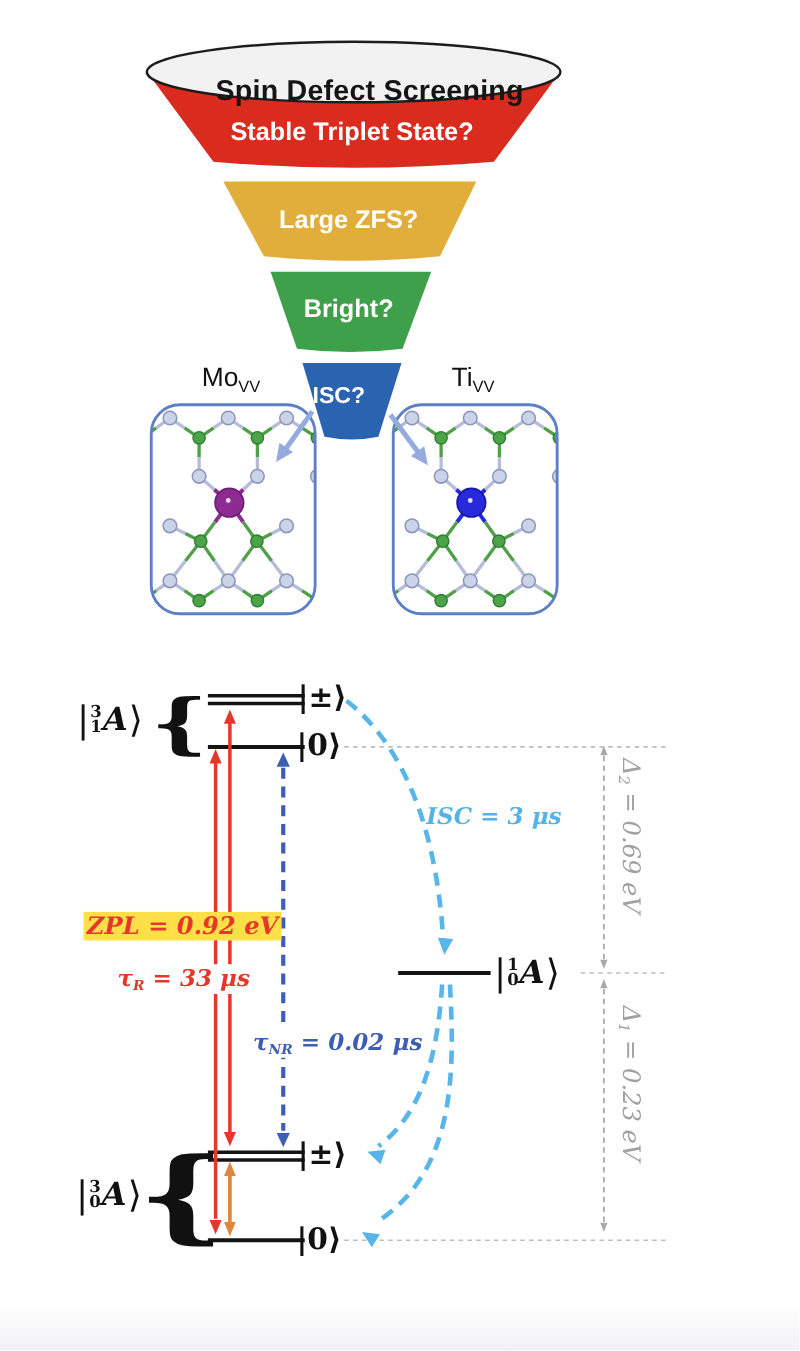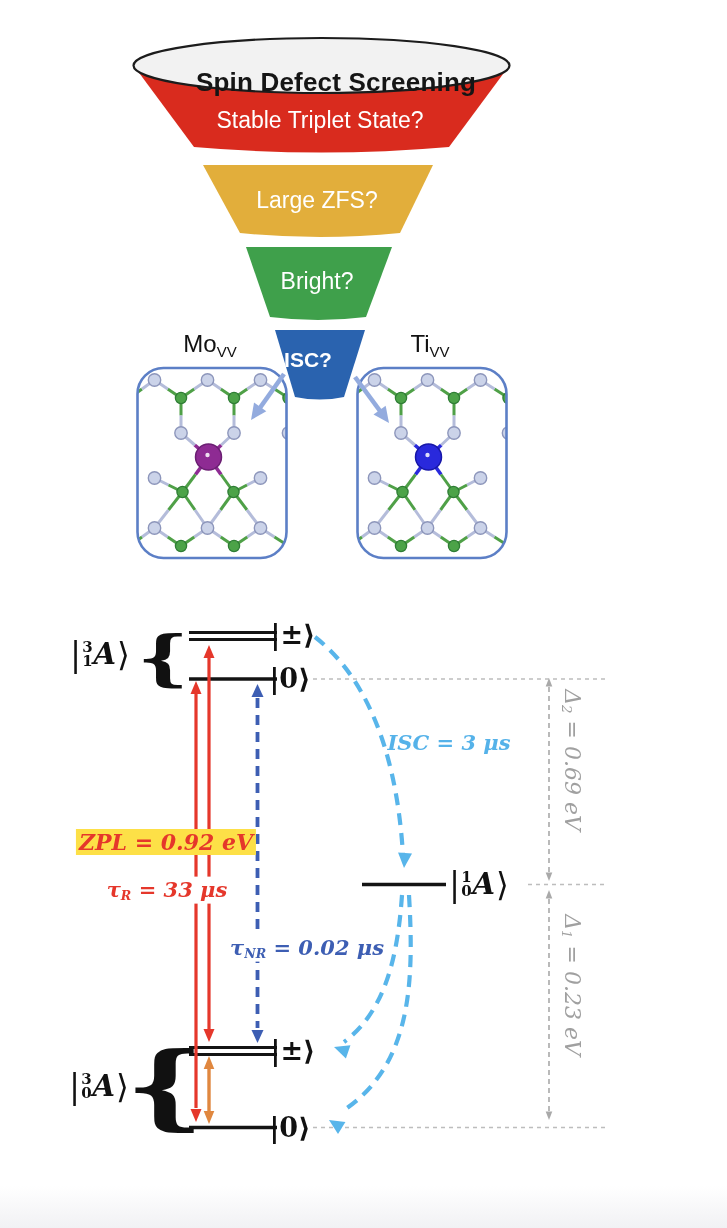--- a/index.html
+++ b/index.html
@@ -1,21 +1,21 @@
 <!DOCTYPE html>
 <html><head>
 <meta charset="utf-8">
 <style>
   html,body{margin:0;padding:0;background:#fff;}
   .canvas{position:relative;width:727px;height:1228px;background:#ffffff;overflow:hidden;
           font-family:"Liberation Sans",sans-serif;}
   .gfx{position:absolute;left:0;top:0;}
   .lab{position:absolute;transform:translate(-50%,-50%);white-space:nowrap;z-index:5;}
   .funnel-title{font-size:26px;font-weight:700;color:#151515;letter-spacing:.2px;}
-  .stage-label{color:#ffffff;font-weight:400;}
+  .stage-label{color:#ffffff;font-weight:700;}
   .s0{font-size:23px;} .s1{font-size:23px;} .s2{font-size:23px;} .s3{font-size:21px;font-weight:700;}
   .cand{font-size:24px;font-weight:500;color:#111;}
   .cand sub{font-size:15px;vertical-align:-5px;margin-top:21px;}
   .ann{font-family:"DejaVu Serif",serif;font-style:italic;font-weight:600;font-size:21px;}
   .ann sub{font-size:.6em;font-style:italic;vertical-align:-.3em;}
   .red-t{color:#E5372B;background:#fde047;padding:0 3px;font-size:22px;}
   .red-t2{color:#E5372B;background:#fff;padding:0 3px;}
   .dblue-t{color:#3D5EB3;background:#fff;padding:0 2px;}
   .lblue-t{color:#55B2E9;}
   .orange-t{color:#E0873F;}

